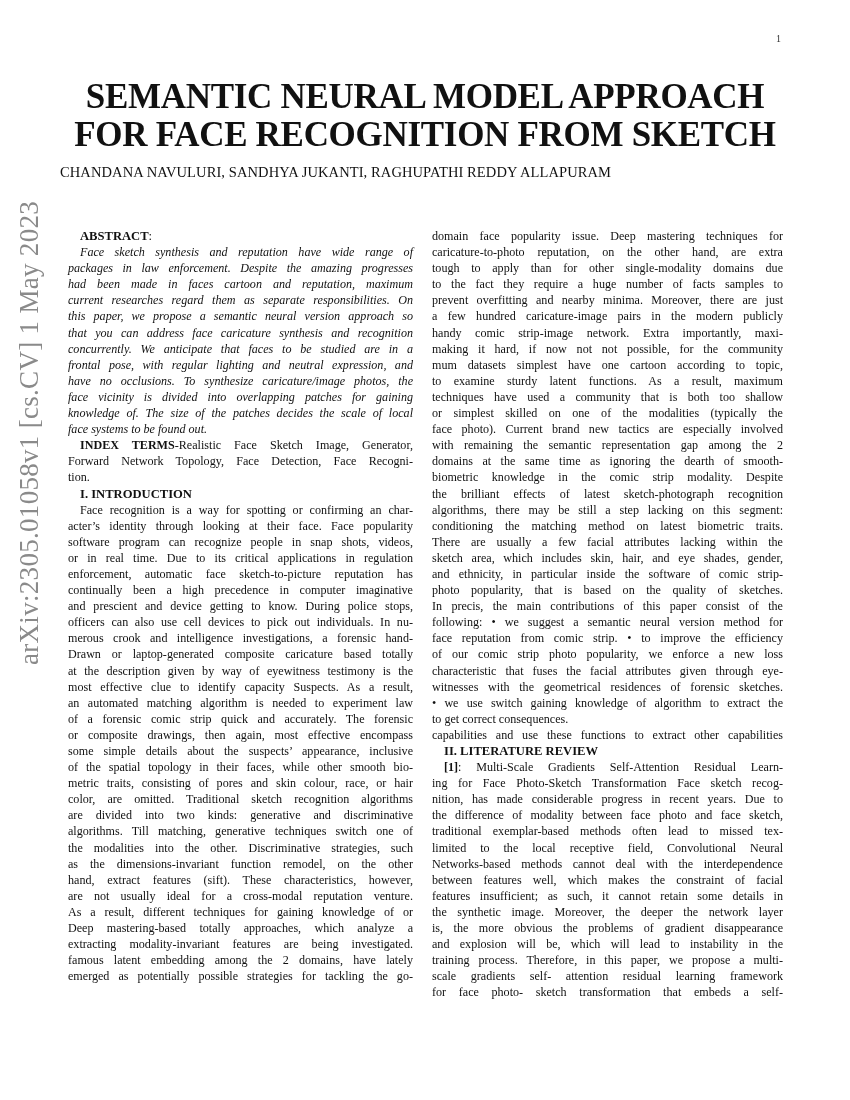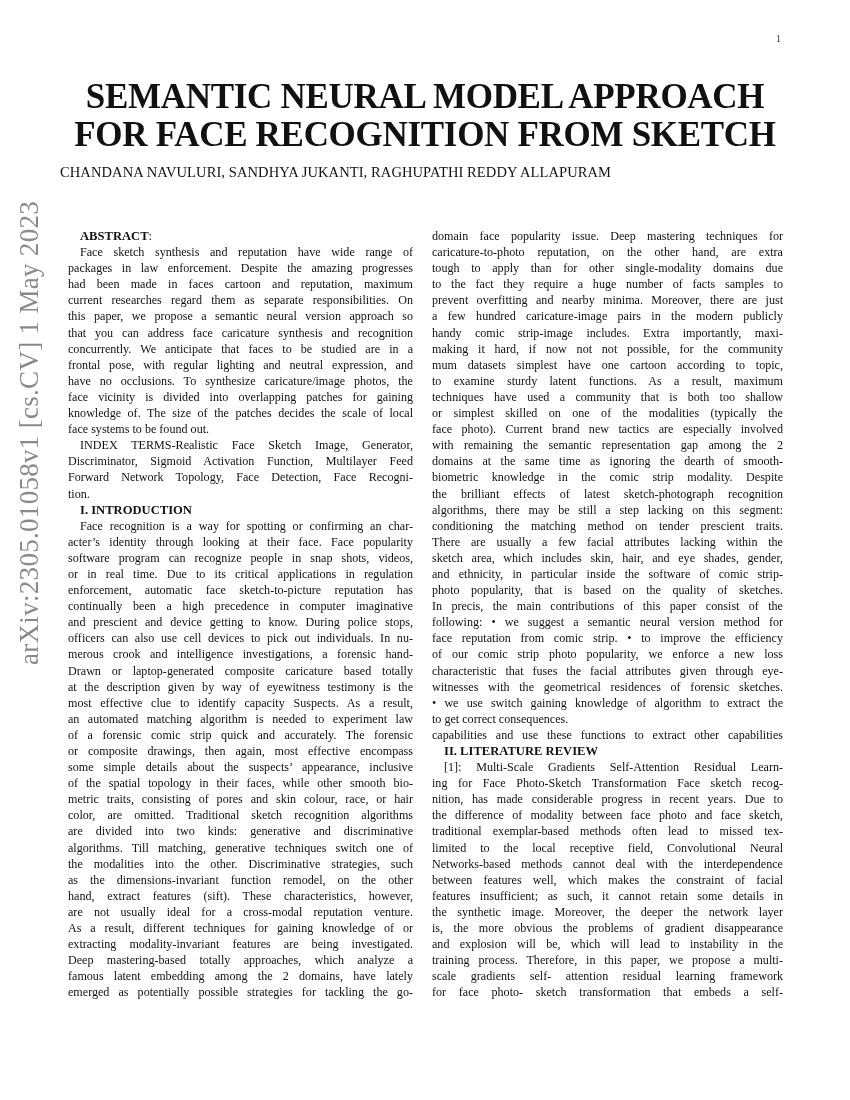--- a/index.html
+++ b/index.html
@@ -13,22 +13,22 @@
            font-weight: bold; font-size: 35px; line-height: 38px; letter-spacing: -0.3px; }
   .title .tl { display: block; }
   .authors { position: absolute; left: 60px; top: 164px; width: 730px; text-align: left;
              font-size: 14.5px; letter-spacing: 0.1px; }
   .col { position: absolute; top: 228px; font-size: 12.1px; line-height: 16.1px; }
   .col-left { left: 68px; width: 345px; }
   .col-right { left: 432px; width: 351px; }
   .ln { display: block; white-space: nowrap; text-align: justify; text-align-last: justify; height: 16.1px; overflow: visible; }
   .ln.last { text-align-last: left; }
   .ln.ind { padding-left: 12px; }
-  .it { }
-  .bold { font-weight: normal; }
+  .it { font-style: italic; }
+  .bold { font-weight: bold; }
   .hd { font-weight: bold; font-size: 12.6px; padding-left: 12px; text-align-last: left; }
 </style>
 </head>
 <body>
 
 <div class="page-number">1</div>
 <div class="arxiv-stamp">arXiv:2305.01058v1  [cs.CV]  1 May 2023</div>
 
 <div class="title">
   <span class="tl">SEMANTIC NEURAL MODEL APPROACH</span>
@@ -47,21 +47,20 @@
       <div class="ln">that you can address face caricature synthesis and recognition</div>
       <div class="ln">concurrently. We anticipate that faces to be studied are in a</div>
       <div class="ln">frontal pose, with regular lighting and neutral expression, and</div>
       <div class="ln">have no occlusions. To synthesize caricature/image photos, the</div>
       <div class="ln">face vicinity is divided into overlapping patches for gaining</div>
       <div class="ln">knowledge of. The size of the patches decides the scale of local</div>
       <div class="ln last">face systems to be found out.</div>
     </div>
   <div class="ln ind"><span class="bold">INDEX TERMS</span><span>-Realistic Face Sketch Image, Generator,</span></div>
   <div id="index-body">
-      <div class="ln">Discriminator, Sigmoid Activation Function, Multilayer Feed</div>
       <div class="ln">Forward Network Topology, Face Detection, Face Recogni-</div>
       <div class="ln last">tion.</div>
     </div>
   <div class="ln hd">I. INTRODUCTION</div>
   <div id="intro-left">
       <div class="ln ind">Face recognition is a way for spotting or confirming an char-</div>
       <div class="ln">acter’s identity through looking at their face. Face popularity</div>
       <div class="ln">software program can recognize people in snap shots, videos,</div>
       <div class="ln">or in real time. Due to its critical applications in regulation</div>
       <div class="ln">enforcement, automatic face sketch-to-picture reputation has</div>
@@ -79,48 +78,48 @@
       <div class="ln">of the spatial topology in their faces, while other smooth bio-</div>
       <div class="ln">metric traits, consisting of pores and skin colour, race, or hair</div>
       <div class="ln">color, are omitted. Traditional sketch recognition algorithms</div>
       <div class="ln">are divided into two kinds: generative and discriminative</div>
       <div class="ln">algorithms. Till matching, generative techniques switch one of</div>
       <div class="ln">the modalities into the other. Discriminative strategies, such</div>
       <div class="ln">as the dimensions-invariant function remodel, on the other</div>
       <div class="ln">hand, extract features (sift). These characteristics, however,</div>
       <div class="ln">are not usually ideal for a cross-modal reputation venture.</div>
       <div class="ln">As a result, different techniques for gaining knowledge of or</div>
+      <div class="ln">Deep mastering-based totally approaches, which analyze a</div>
       <div class="ln">extracting modality-invariant features are being investigated.</div>
-      <div class="ln">Deep mastering-based totally approaches, which analyze a</div>
       <div class="ln">famous latent embedding among the 2 domains, have lately</div>
       <div class="ln">emerged as potentially possible strategies for tackling the go-</div>
     </div>
 </div>
 
 <div class="col col-right">
   <div id="intro-right">
       <div class="ln">domain face popularity issue. Deep mastering techniques for</div>
       <div class="ln">caricature-to-photo reputation, on the other hand, are extra</div>
       <div class="ln">tough to apply than for other single-modality domains due</div>
       <div class="ln">to the fact they require a huge number of facts samples to</div>
       <div class="ln">prevent overfitting and nearby minima. Moreover, there are just</div>
       <div class="ln">a few hundred caricature-image pairs in the modern publicly</div>
-      <div class="ln">handy comic strip-image includes. Extra importantly, maxi-</div>
+      <div class="ln">handy comic strip-image network. Extra importantly, maxi-</div>
       <div class="ln">making it hard, if now not not possible, for the community</div>
       <div class="ln">mum datasets simplest have one cartoon according to topic,</div>
       <div class="ln">to examine sturdy latent functions. As a result, maximum</div>
       <div class="ln">techniques have used a community that is both too shallow</div>
       <div class="ln">or simplest skilled on one of the modalities (typically the</div>
       <div class="ln">face photo). Current brand new tactics are especially involved</div>
       <div class="ln">with remaining the semantic representation gap among the 2</div>
       <div class="ln">domains at the same time as ignoring the dearth of smooth-</div>
       <div class="ln">biometric knowledge in the comic strip modality. Despite</div>
       <div class="ln">the brilliant effects of latest sketch-photograph recognition</div>
       <div class="ln">algorithms, there may be still a step lacking on this segment:</div>
-      <div class="ln">conditioning the matching method on tender prescient traits.</div>
+      <div class="ln">conditioning the matching method on latest biometric traits.</div>
       <div class="ln">There are usually a few facial attributes lacking within the</div>
       <div class="ln">sketch area, which includes skin, hair, and eye shades, gender,</div>
       <div class="ln">and ethnicity, in particular inside the software of comic strip-</div>
       <div class="ln">photo popularity, that is based on the quality of sketches.</div>
       <div class="ln">In precis, the main contributions of this paper consist of the</div>
       <div class="ln">following: • we suggest a semantic neural version method for</div>
       <div class="ln">face reputation from comic strip. • to improve the efficiency</div>
       <div class="ln">of our comic strip photo popularity, we enforce a new loss</div>
       <div class="ln">characteristic that fuses the facial attributes given through eye-</div>
       <div class="ln">witnesses with the geometrical residences of forensic sketches.</div>

